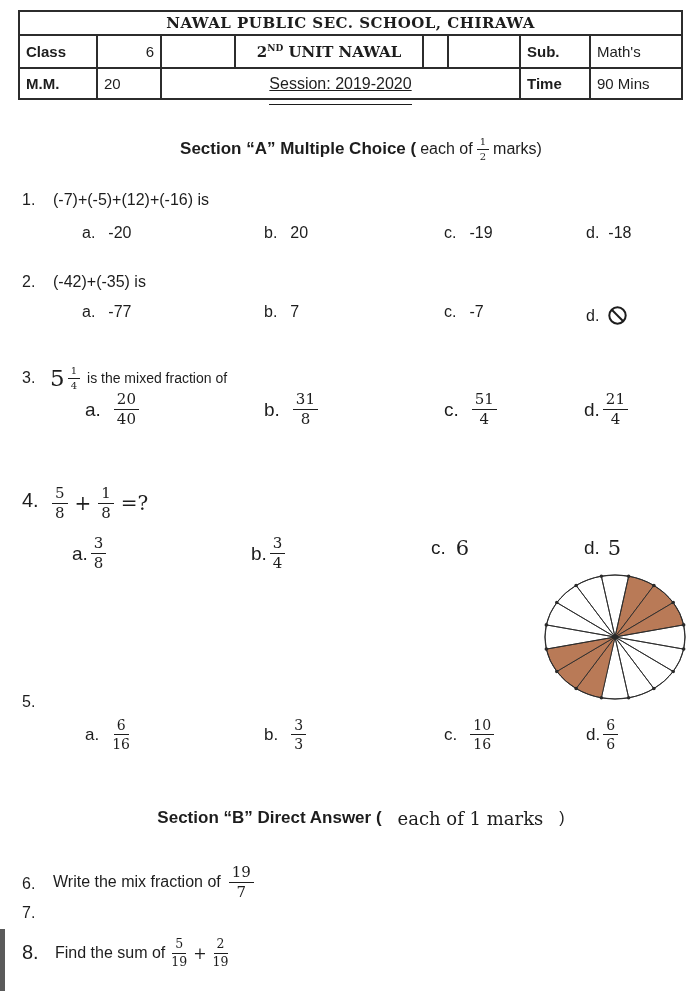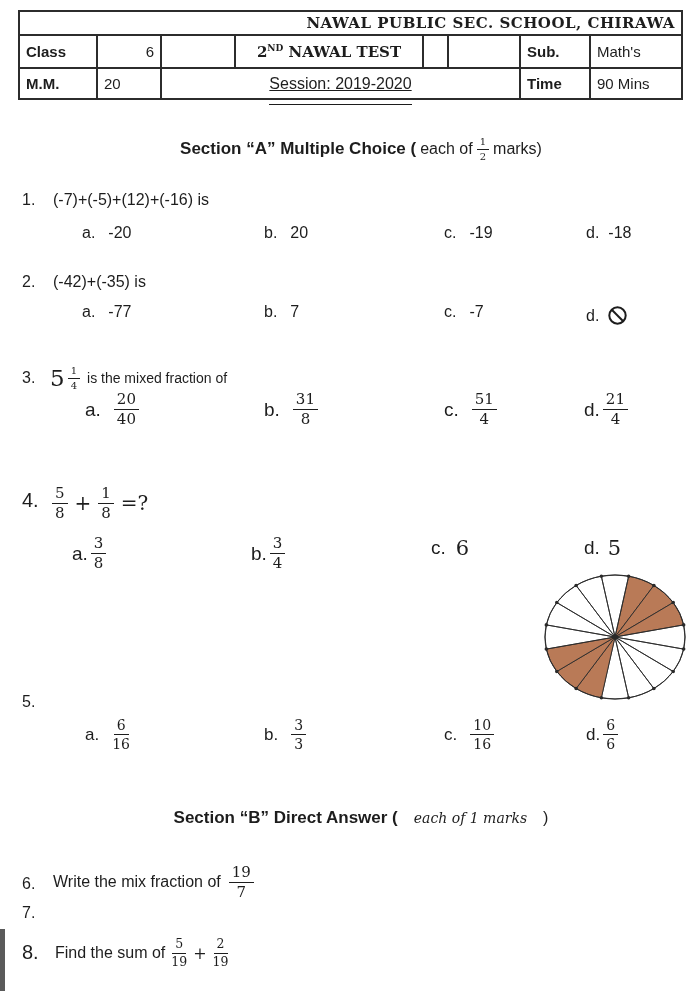--- a/index.html
+++ b/index.html
@@ -7,21 +7,21 @@
   body { font-family:"Liberation Sans", sans-serif; color:#1d1d1d; }
   #page {
     position:relative; width:698px; height:991px; background:#ffffff;
     margin:0 auto; overflow:hidden;
   }
 
   
   table.head { position:absolute; top:10px; left:18px; width:663px;
     border-collapse:collapse; table-layout:fixed; }
   table.head td { border:2px solid #2c2c2c; font-size:15px; padding:2px 6px; vertical-align:middle; }
-  td.title-cell { text-align:right; font-family:"DejaVu Serif", serif; font-weight:bold;
+  td.title-cell { text-align:center; font-family:"DejaVu Serif", serif; font-weight:bold;
     font-size:27px; letter-spacing:0.5px; padding:2px 0 4px; }
   td.lbl { font-weight:bold; }
   td.val-right { text-align:right; padding-right:10px; font-size:16px; }
   td.val-left { font-size:16px; }
   td.testtitle { text-align:center; font-family:"DejaVu Serif", serif; font-weight:bold; font-size:15px; }
   td.testtitle sup { font-size:9px; }
   td.session-cell { text-align:center; }
   .session-text { text-decoration:underline; border-bottom:1px solid #1d1d1d; padding-bottom:12px; font-size:16px; }
   .qnum { position:absolute; left:22px; font-size:16px; }
   .qnum-lg { font-size:20px; }
@@ -40,21 +40,21 @@
   .f14 { font-size:14px; }
   .f15 { font-size:15px; }
 
   .mathserif { font-family:"DejaVu Serif", serif; }
 
   
   .sec-head { position:absolute; left:12px; width:698px; display:flex; justify-content:center;
     align-items:center; gap:4px; }
   .sec-bold { font-weight:bold; font-size:17px; }
   .sec-normal { font-size:16px; }
-  .sec-italic { font-family:"DejaVu Serif", serif; font-style:italic; font-size:14px; }
+  .sec-italic { font-family:"DejaVu Serif", serif; font-size:18px; }
 
   
   .qbody { position:absolute; display:flex; align-items:center; }
 
   .bigdigit { font-family:"DejaVu Serif", serif; font-size:23px; line-height:1; }
 
   
   .icon-wrap { display:inline-flex; align-items:center; }
 
   
@@ -80,21 +80,21 @@
         <col style="width:92px">
     </colgroup>
     <tbody>
         <tr>
       <td class="title-cell" colspan="8">NAWAL PUBLIC SEC. SCHOOL, CHIRAWA</td>
     </tr>
     <tr style="height:33px">
       <td class="lbl">Class</td>
       <td class="val-right">6</td>
       <td></td>
-      <td class="testtitle"><span>2</span><sup>ND</sup><span> NAWAL TEST</span></td>
+      <td class="testtitle"><span>2</span><sup>ND</sup><span> UNIT NAWAL</span></td>
       <td></td>
       <td></td>
       <td class="lbl">Sub.</td>
       <td>Math's</td>
     </tr>
     <tr style="height:31px">
       <td class="lbl">M.M.</td>
       <td class="val-left">20</td>
       <td class="session-cell" colspan="4"><span class="session-text">Session: 2019-2020</span></td>
       <td class="lbl">Time</td>

